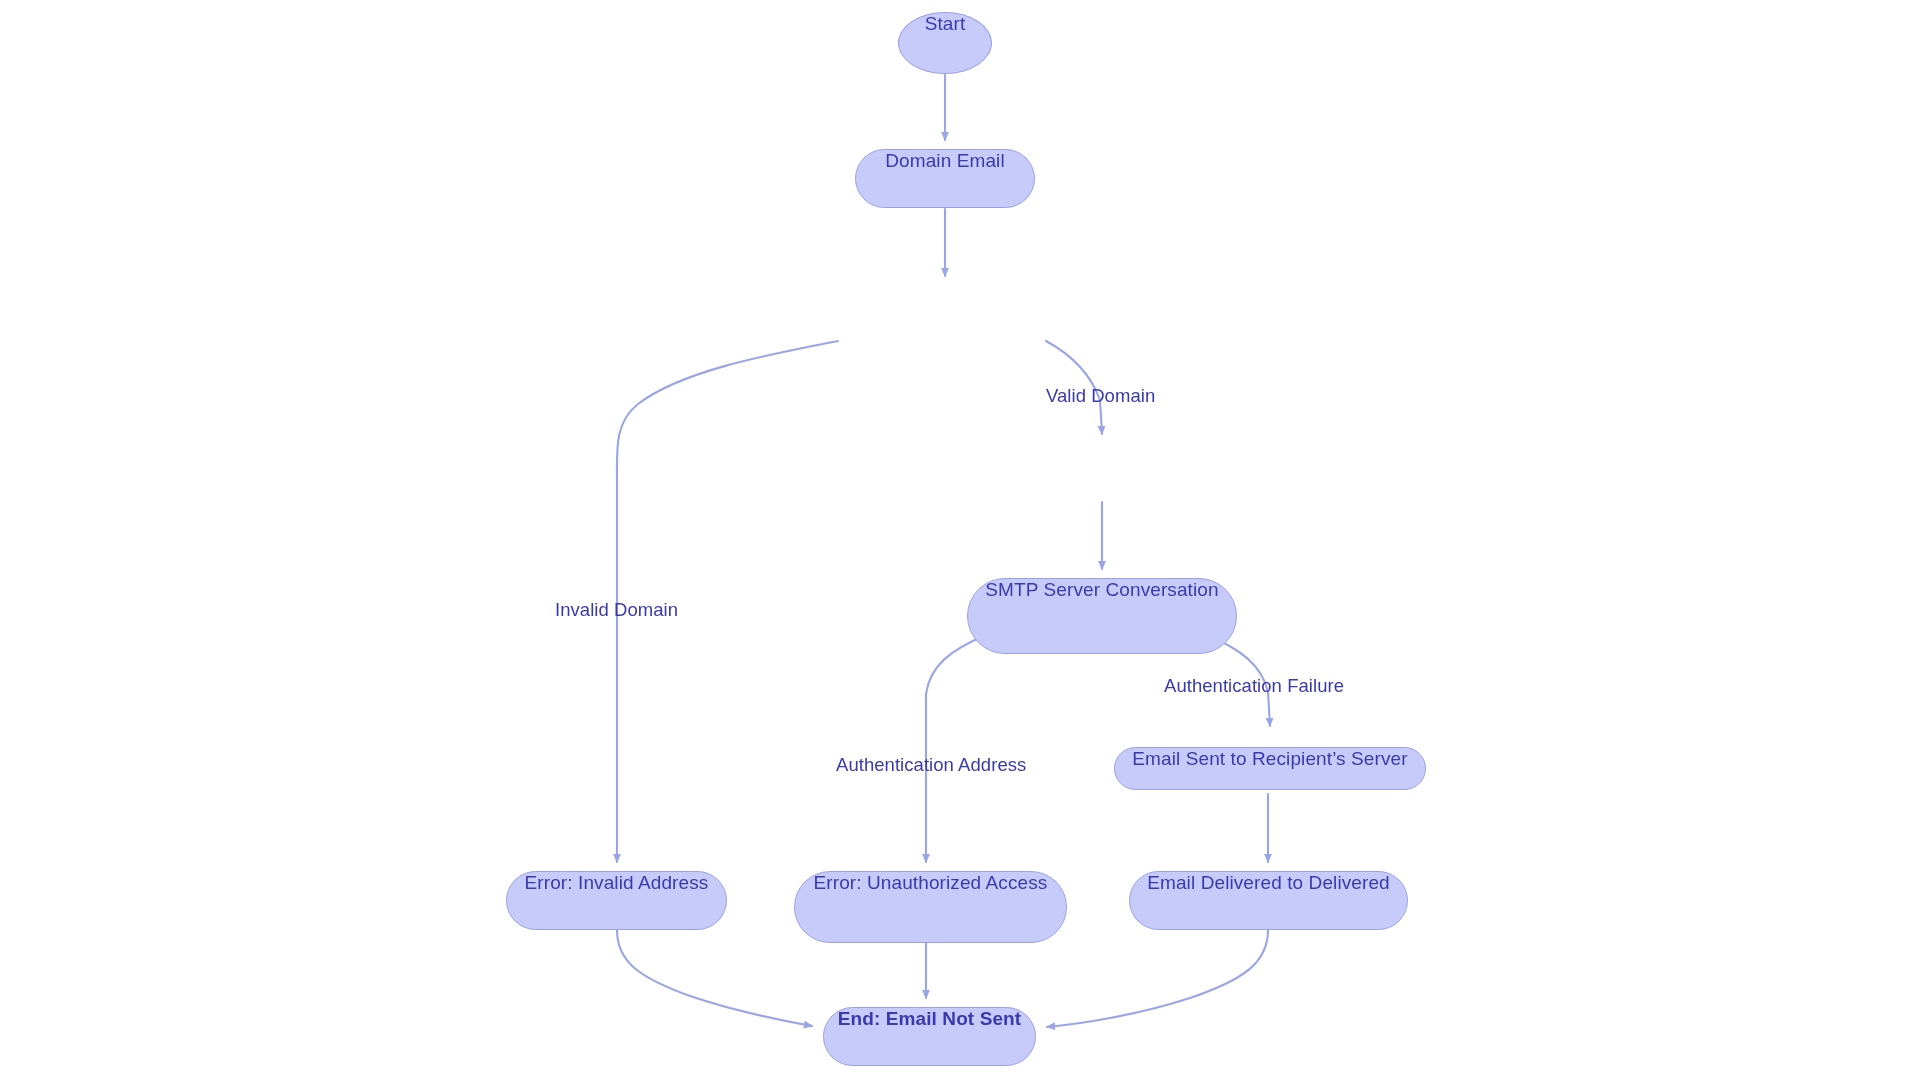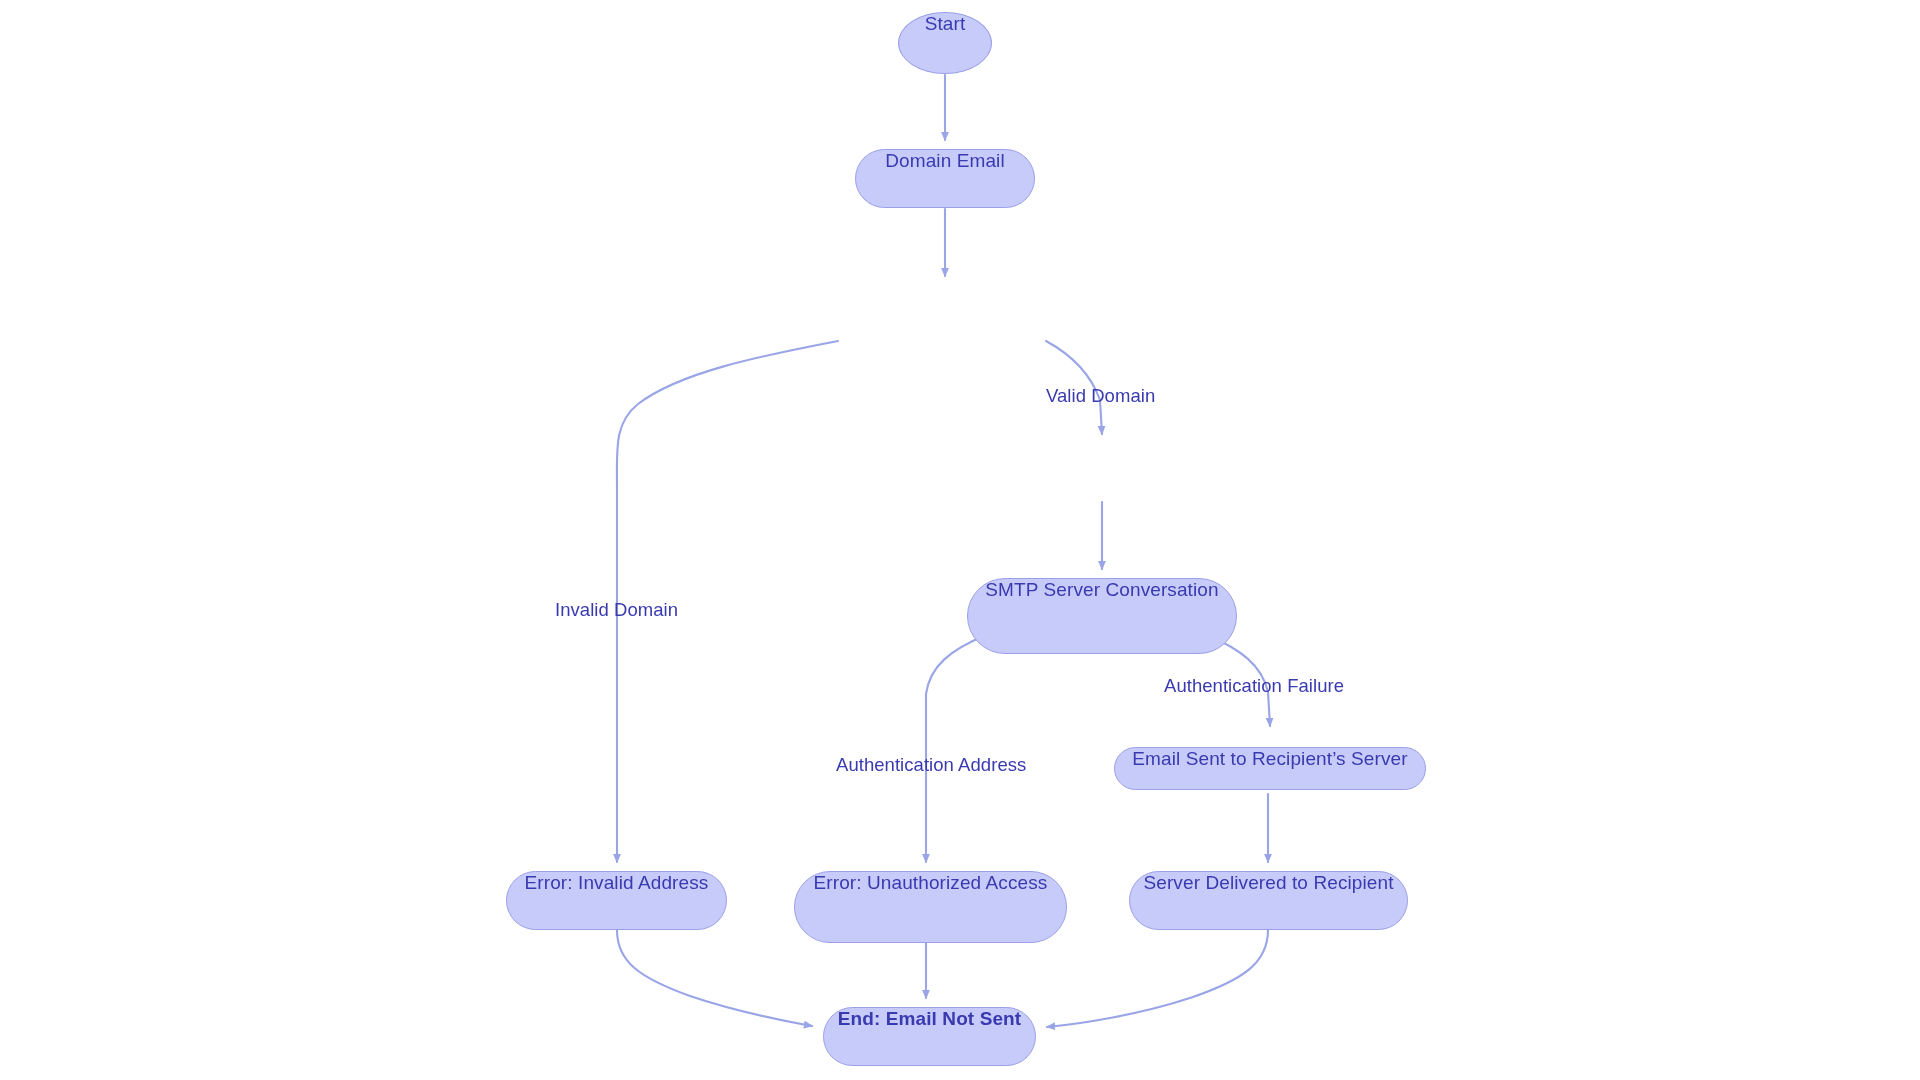--- a/index.html
+++ b/index.html
@@ -118,21 +118,21 @@
 
   <div class="node" style="left:506px; top:871px; width:221px; height:59px;">
     <span>Error: Invalid Address</span>
   </div>
 
   <div class="node" style="left:794px; top:871px; width:273px; height:72px;">
     <span>Error: Unauthorized Access</span>
   </div>
 
   <div class="node" style="left:1129px; top:871px; width:279px; height:59px;">
-    <span>Server Delivered to Recipient</span>
+    <span>Email Delivered to Delivered</span>
   </div>
 
   <div class="node" style="left:823px; top:1007px; width:213px; height:59px;font-weight:bold;">
     <span>End: Email Not Sent</span>
   </div>
 
   <div class="edge-label" style="left:1046px; top:387px;">Valid Domain</div>
 
   <div class="edge-label" style="left:555px; top:601px;">Invalid Domain</div>
 

